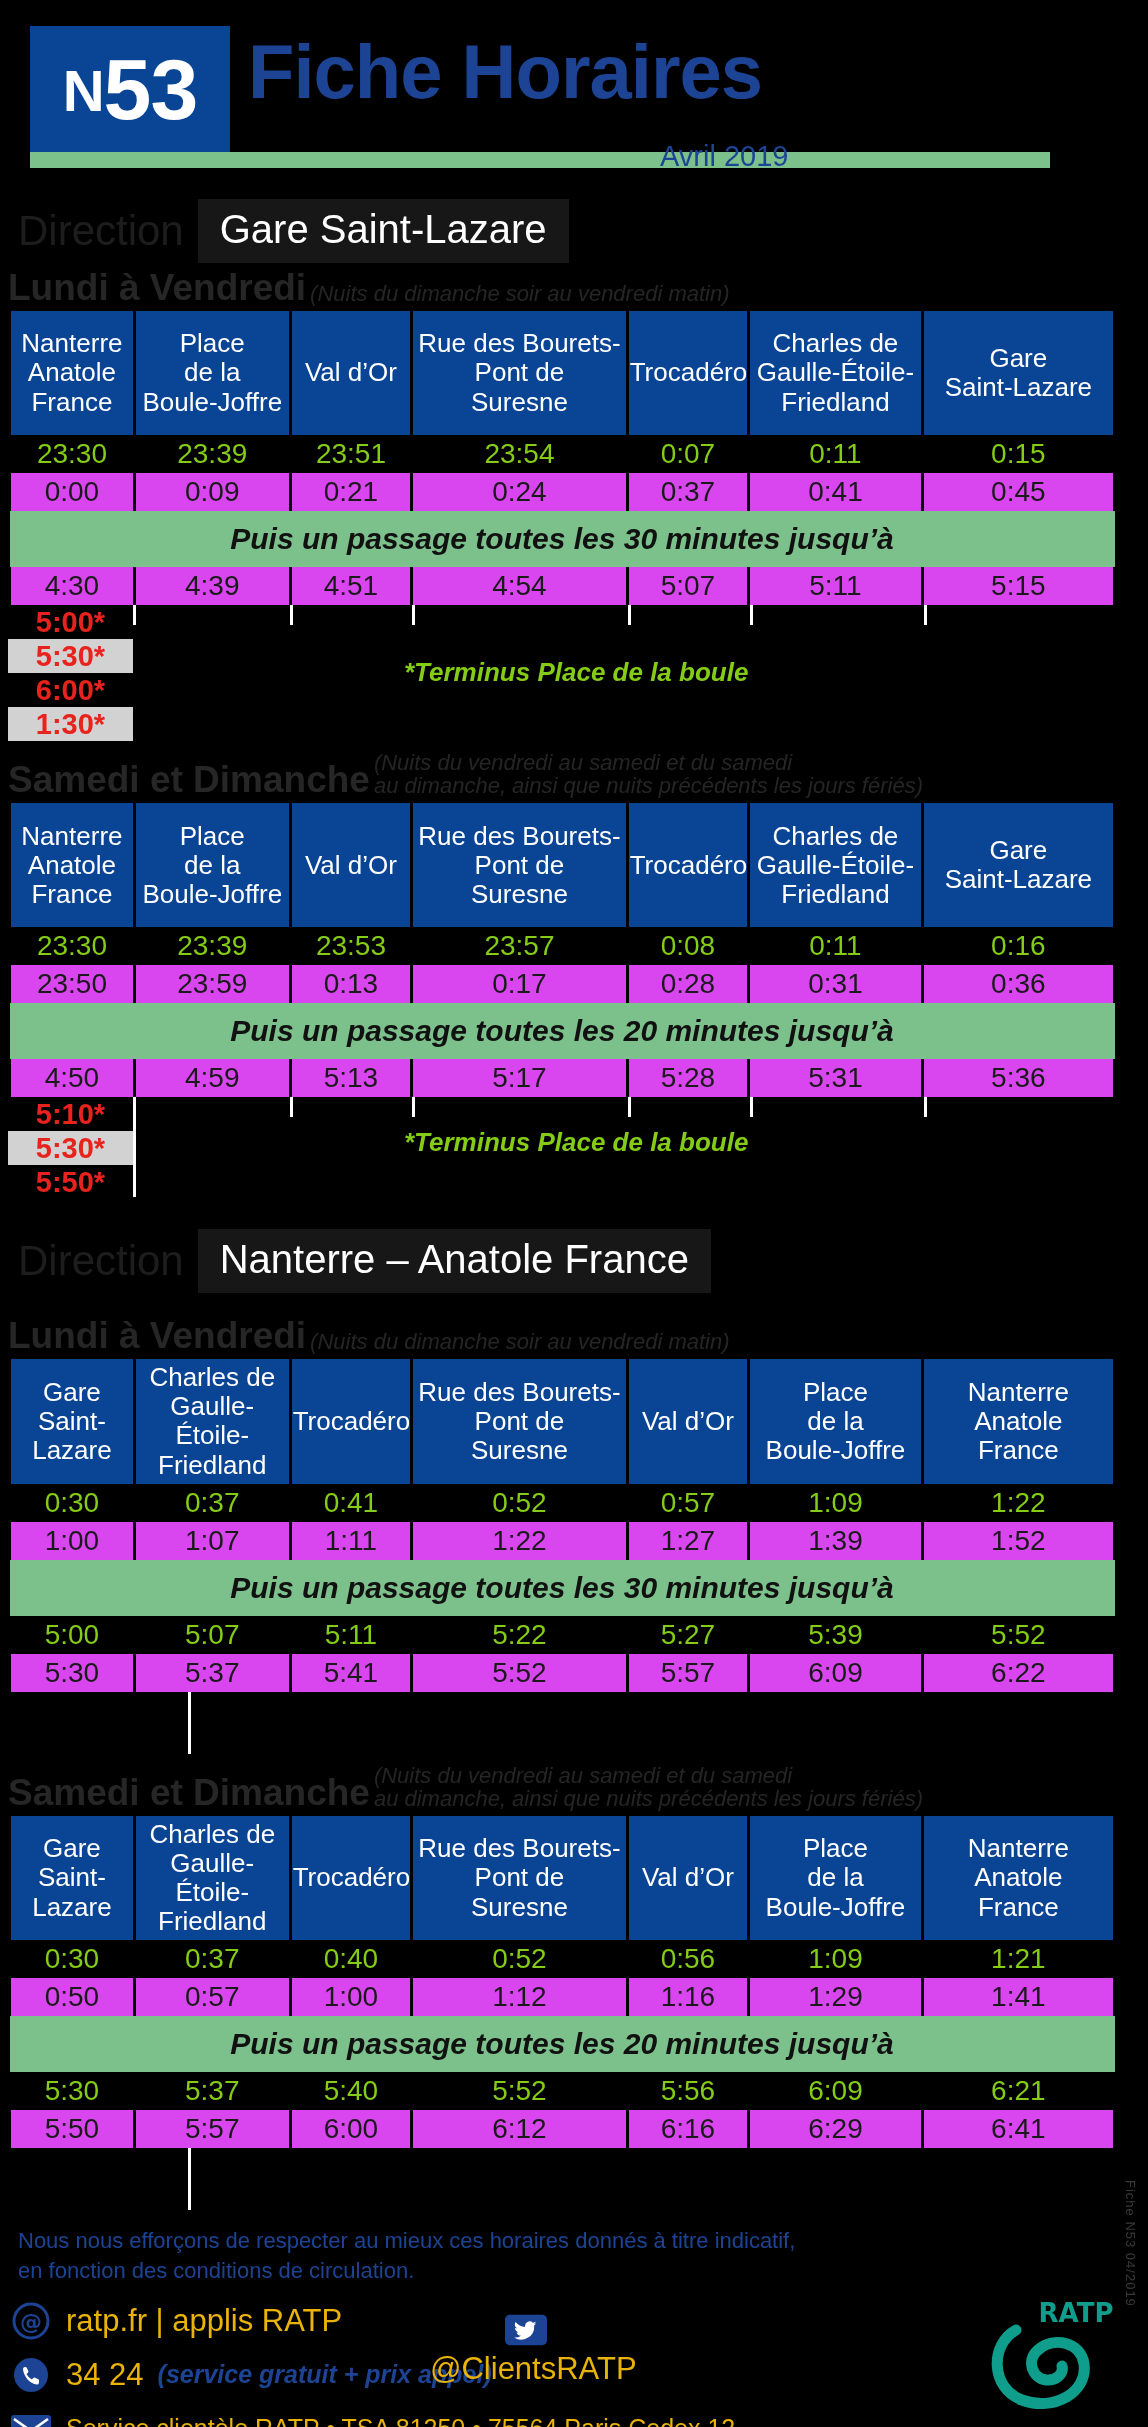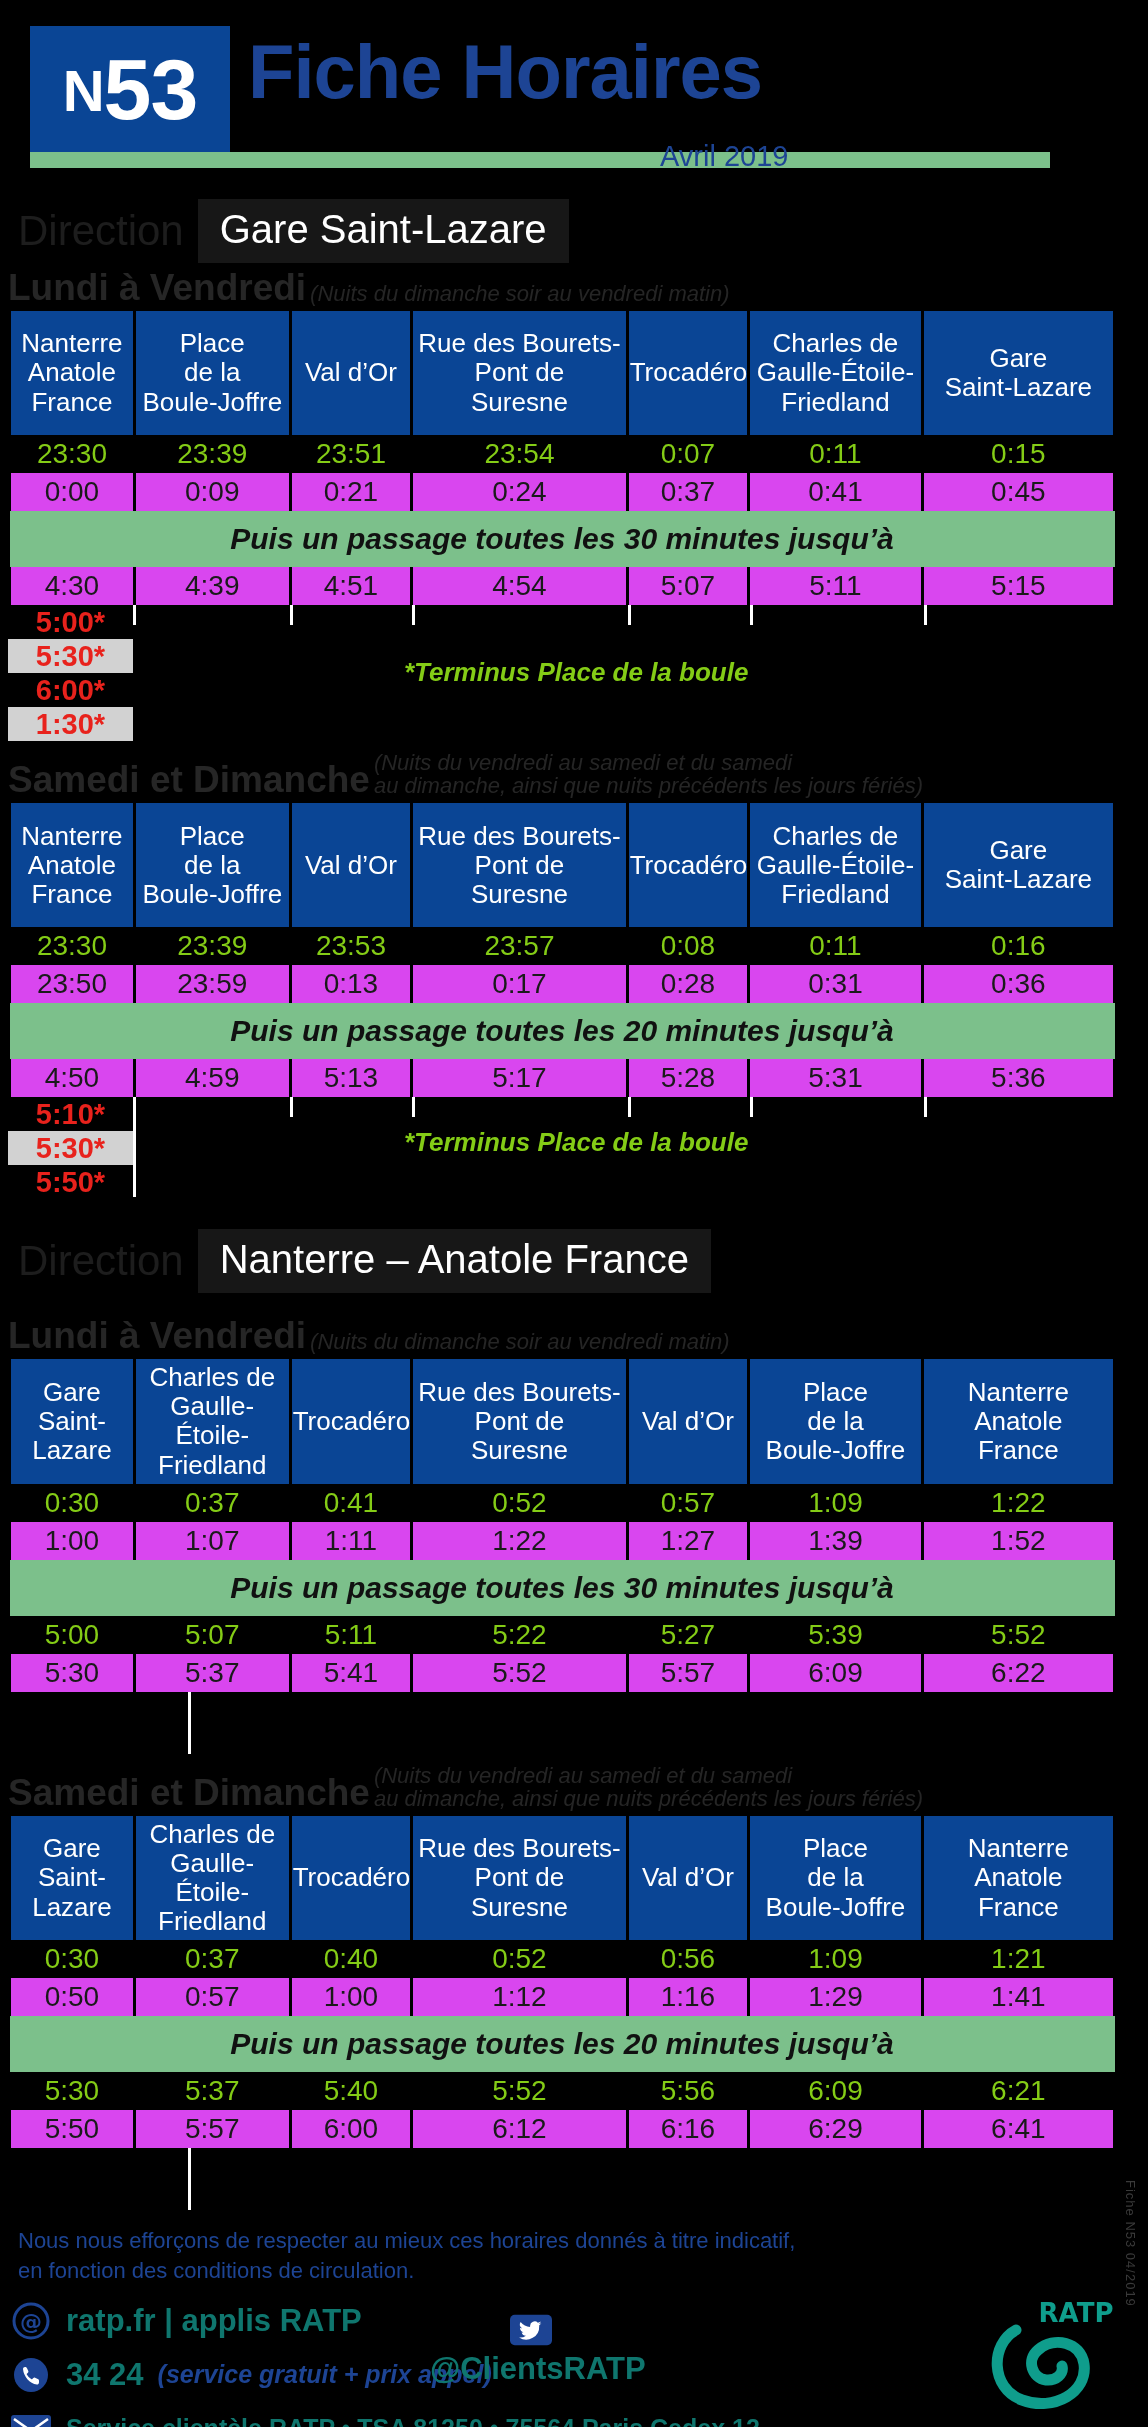--- a/index.html
+++ b/index.html
@@ -222,23 +222,23 @@
     flex: 0 0 42px;
     display: flex;
     align-items: center;
     justify-content: center;
     color: #1d4494;
     font-size: 34px;
     font-weight: bold;
   }
   .f-icon svg { display: block; }
   .f-text {
-    color: #0f766e;
+    color: #eab308;
     font-size: 31px;
-    font-weight: bold;
+    font-weight: normal;
     white-space: nowrap;
   }
   .f-text.small { font-size: 25px; }
   .f-sub {
     color: #1d4494;
     font-size: 25px;
     font-weight: bold;
     margin-left: 14px;
     font-style: italic;
   }

